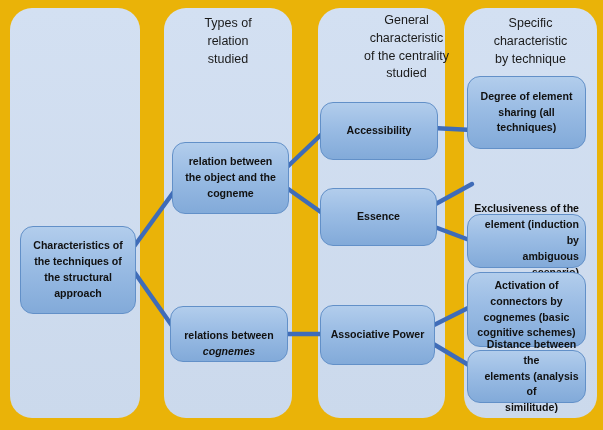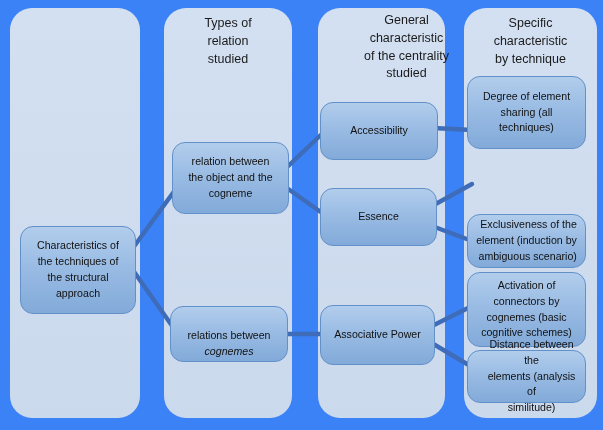--- a/index.html
+++ b/index.html
@@ -1,19 +1,19 @@
 <!DOCTYPE html>
 <html><head>
 <meta charset="utf-8">
 <style>
   html, body { margin: 0; padding: 0; background: #ffffff; }
   .stage {
     position: relative;
     width: 603px; height: 430px;
-    background: #3b82f6;
+    background: #eab308;
     font-family: "Liberation Sans", sans-serif;
     overflow: hidden;
   }
   .panel {
     position: absolute;
     border-radius: 22px;
     background: linear-gradient(180deg, #d3e0f2 0%, #cbd9ec 100%);
   }
   .p1 { left: 10px;  top: 8px; width: 130px; height: 410px; }
   .p2 { left: 164px; top: 8px; width: 128px; height: 410px; }
@@ -40,21 +40,21 @@
     border: 1.6px solid #6290c8;
     background: linear-gradient(180deg, #b2cdec 0%, #9abce4 45%, #82aad9 100%);
     display: flex;
     align-items: center;
     justify-content: center;
     text-align: center;
     box-sizing: border-box;
     padding: 3px 6px;
   }
   .node .txt {
-    font-weight: 400;
+    font-weight: 700;
     font-size: 10.6px;
     line-height: 1.5;
     color: #111111;
     white-space: pre-line;
   }
   .b1  { left: 20px;  top: 226px; width: 116px; height: 88px; }
   .b2a { left: 172px; top: 142px; width: 117px; height: 72px; }
   .b2b { left: 170px; top: 306px; width: 118px; height: 56px; }
   .b3a { left: 320px; top: 102px; width: 118px; height: 58px; }
   .b3b { left: 320px; top: 188px; width: 117px; height: 58px; }

